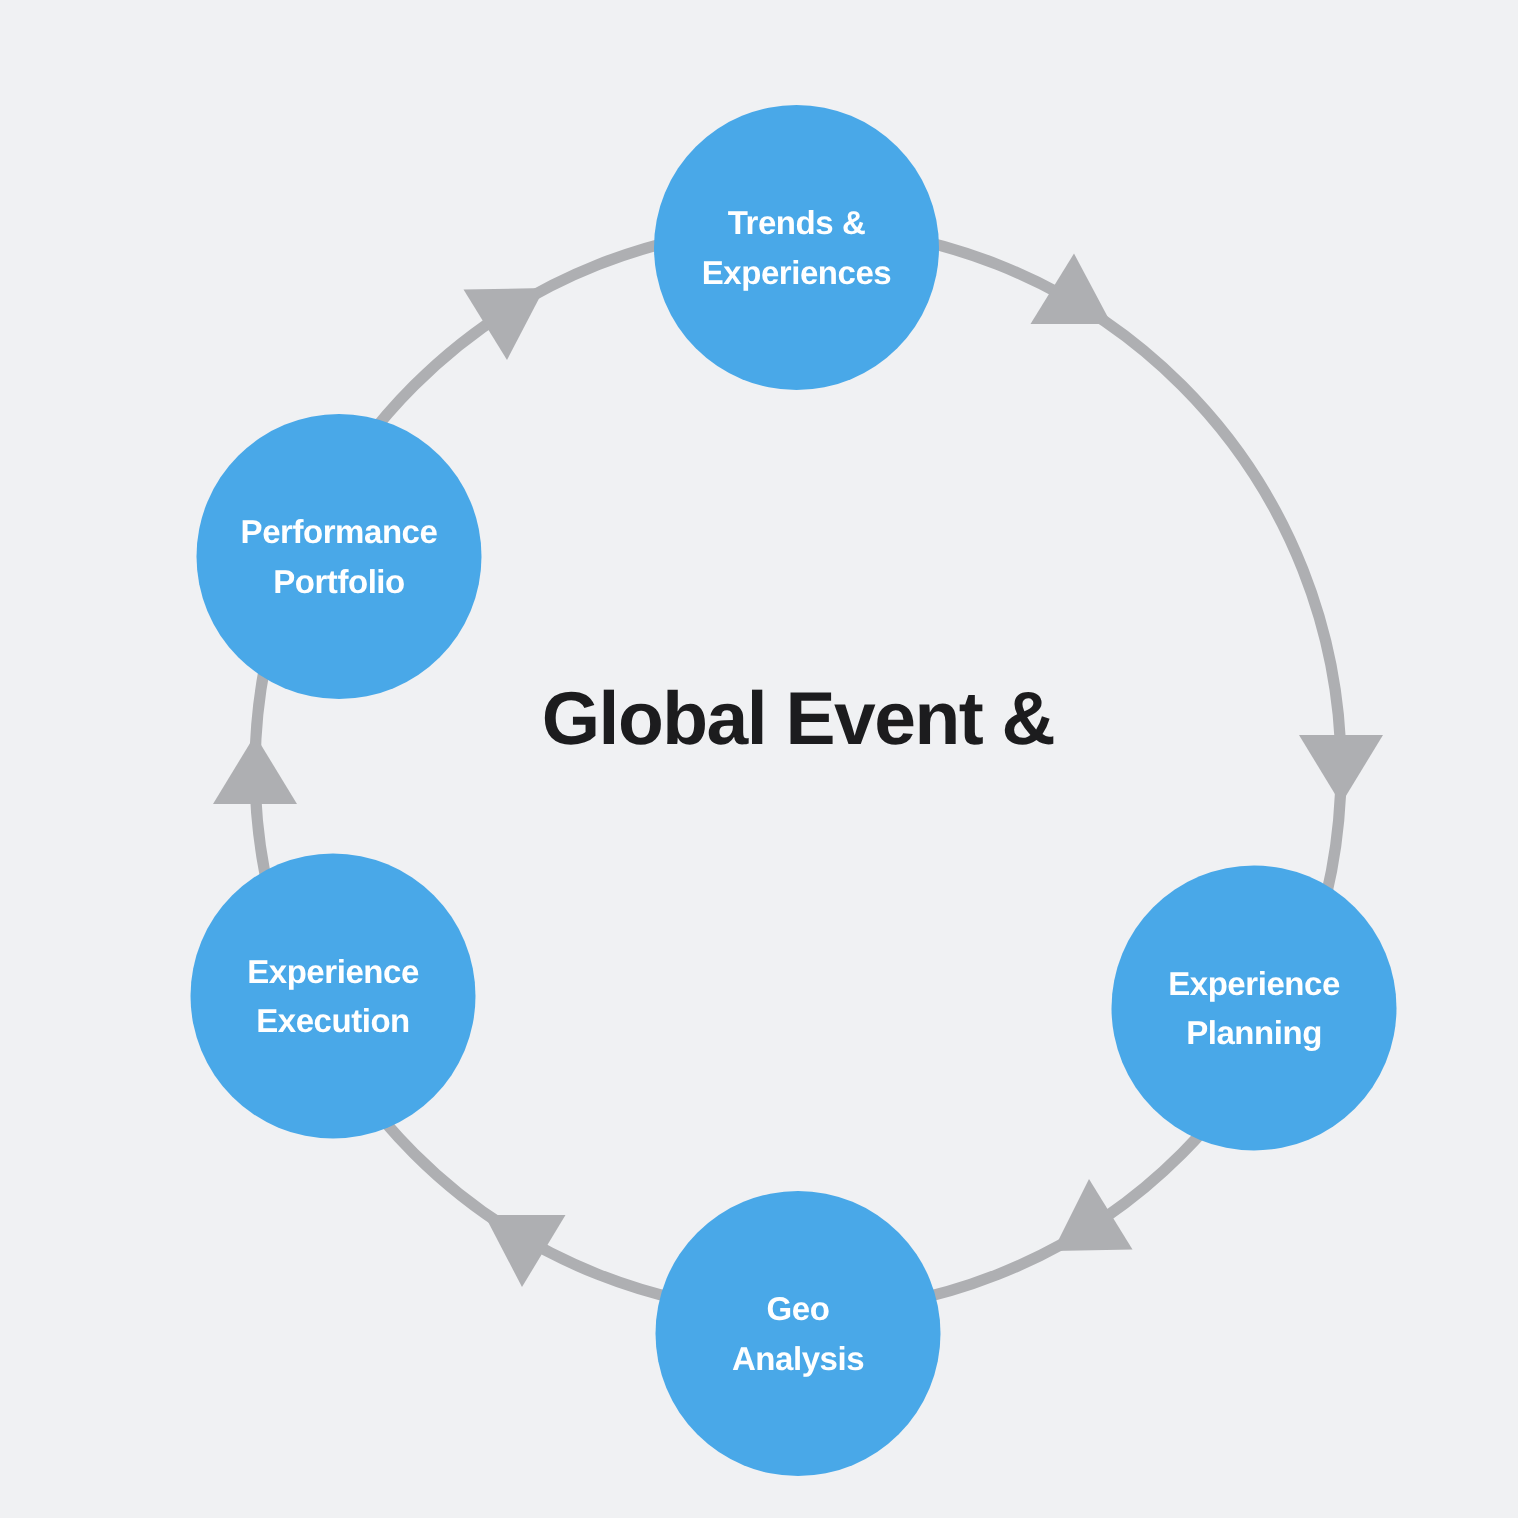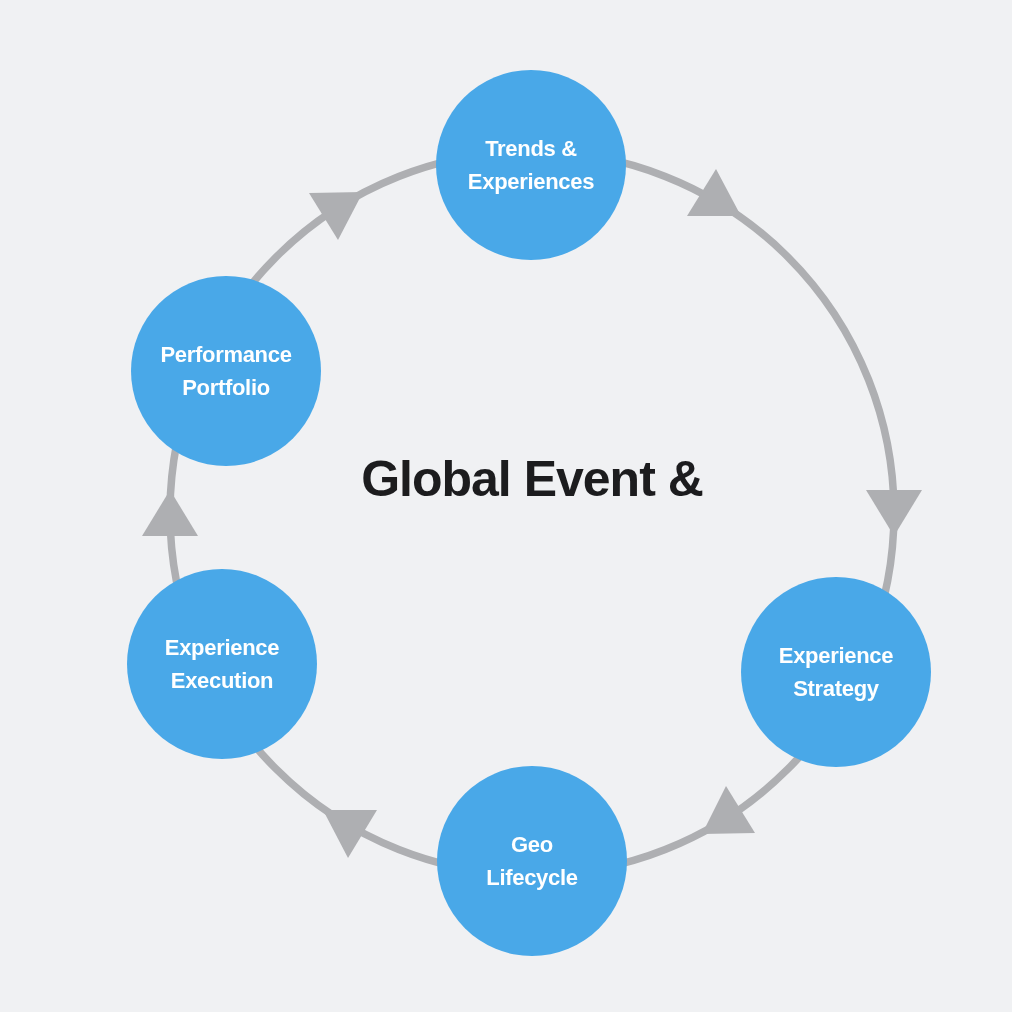--- a/index.html
+++ b/index.html
@@ -49,21 +49,21 @@
     text-align: center;
     font-weight: 700;
     font-size: 22px;
     line-height: 33px;
     letter-spacing: -0.3px;
   }
   .node span { display: block; white-space: nowrap; }
   .node-trends       { left: 410px; top:  70px; }
   .node-portfolio    { left: 728px; top: 257px; }
   .node-strategy     { left: 715px; top: 577px; }
-  .node-geo          { left: 411px; top: 766px; align-items: center; }
+  .node-geo          { left: 411px; top: 794px; align-items: center; }
   .node-execution    { left: 101px; top: 569px; }
   .node-performance  { left: 105px; top: 276px; }
   .title {
     position: absolute;
     left: 0; right: 0;
     top: 448px;
     text-align: center;
     color: var(--title);
     font-weight: 700;
     font-size: 50px;
@@ -88,26 +88,26 @@
   </svg>
 
   <div class="node node-trends">
     <span>Trends &amp;</span>
     <span>Experiences</span>
   </div>
 
 
   <div class="node node-strategy">
     <span>Experience</span>
-    <span>Strategy</span>
+    <span>Planning</span>
   </div>
 
   <div class="node node-geo">
     <span>Geo</span>
-    <span>Lifecycle</span>
+    <span>Analysis</span>
   </div>
 
   <div class="node node-execution">
     <span>Experience</span>
     <span>Execution</span>
   </div>
 
   <div class="node node-performance">
     <span>Performance</span>
     <span>Portfolio</span>

